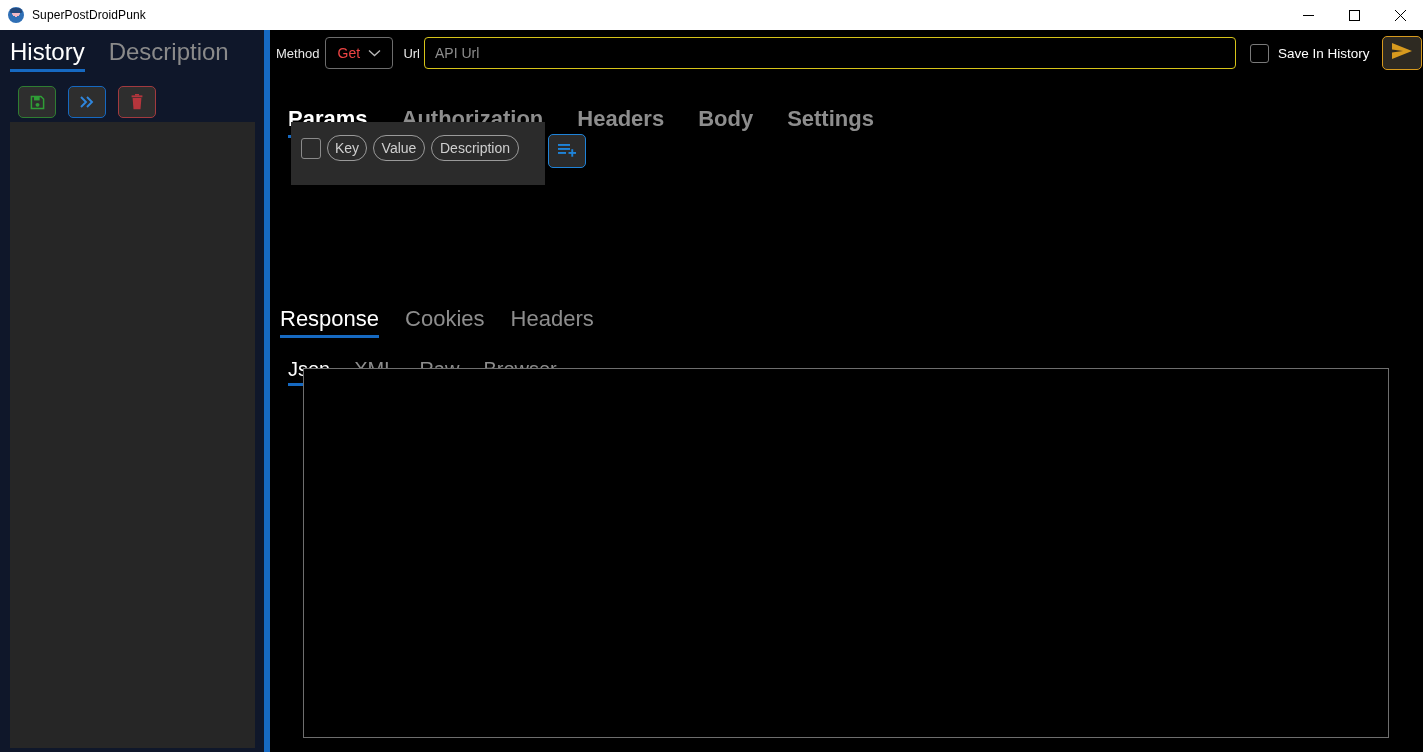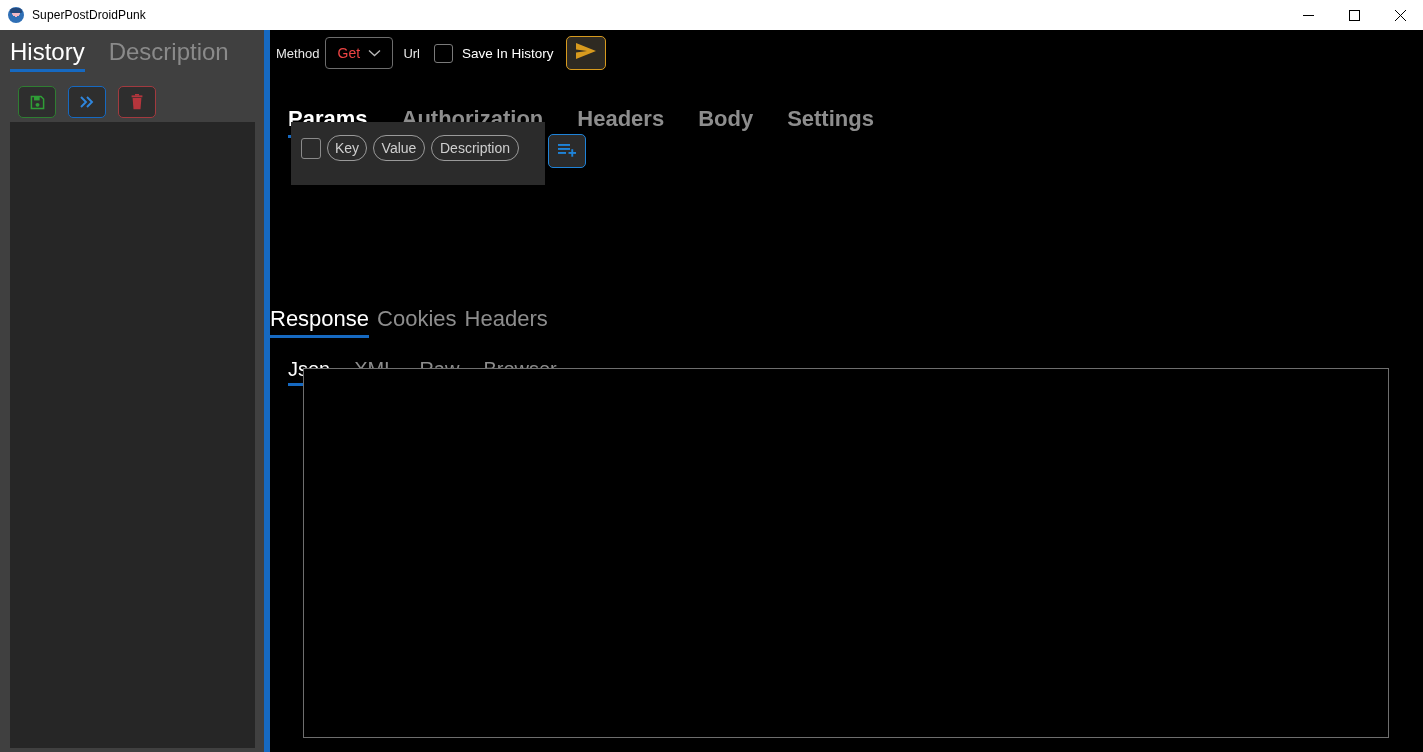--- a/index.html
+++ b/index.html
@@ -32,21 +32,21 @@
   .wbtn {
     width: 46px; height: 30px; display: flex; align-items: center; justify-content: center;
     color: #000; font-size: 12px; line-height: 1;
   }
   #win-controls { position: absolute; right: 0; top: 0; display: flex; }
   .wbtn svg { display: block; }
 
   
   #sidebar {
     position: absolute; left: 0; top: 30px; width: 264px; height: 722px;
-    background: #404040;
+    background: #0f172a;
   }
   #sidebar-tabs {
     position: absolute; left: 10px; top: 8px;
     display: flex; align-items: flex-end; gap: 24px;
   }
   .side-tab {
     font-size: 24px; color: #8a8a8a; padding-bottom: 6px;
     position: relative; white-space: nowrap;
   }
   .side-tab.active { color: #ffffff; }
@@ -151,22 +151,22 @@
   #p-value { width: 52px; }
   #p-desc { width: 88px; }
   #add-param-btn {
     position: absolute; left: 278px; top: 104px; width: 38px; height: 34px;
     background: #2b2b2b; border: 1px solid #1f83d8; border-radius: 5px;
     display: flex; align-items: center; justify-content: center;
   }
 
   
   #resp-tabs {
-    position: absolute; left: 0; top: 276px;
-    display: flex; gap: 8px;
+    position: absolute; left: 10px; top: 276px;
+    display: flex; gap: 26px;
   }
   #fmt-tabs {
     position: absolute; left: 18px; top: 328px;
     display: flex; align-items: flex-end; gap: 24px;
   }
   .ftab {
     font-size: 20px; color: #8d8d8d; padding-bottom: 5px; position: relative;
   }
   .ftab.active { color: #ffffff; }
   .ftab.active::after {
@@ -251,20 +251,21 @@
     <span class="bar-label" id="method-label">Method</span>
     <div id="method-select">
       <span>Get</span>
       <span>
         <svg id="chev" width="13" height="8" viewBox="0 0 13 8">
             <polyline points="1,1.5 6.5,6.5 12,1.5" fill="none" stroke="#b9b9b9" stroke-width="1.3"></polyline>
           </svg>
       </span>
     </div>
     <span class="bar-label" id="url-label">Url</span>
+    <input id="url-input" type="text" placeholder="API Url" style="">
     <div id="save-hist-box"></div>
     <span id="save-hist-label">Save In History</span>
     <div id="send-btn">
       <span>
         <svg width="24" height="20" viewBox="0 0 24 20">
           <polygon points="2,2 22,10 2,18 2,11.6 13,10 2,8.4" fill="#d79a1e"></polygon>
         </svg>
       </span>
     </div>
   </div>

